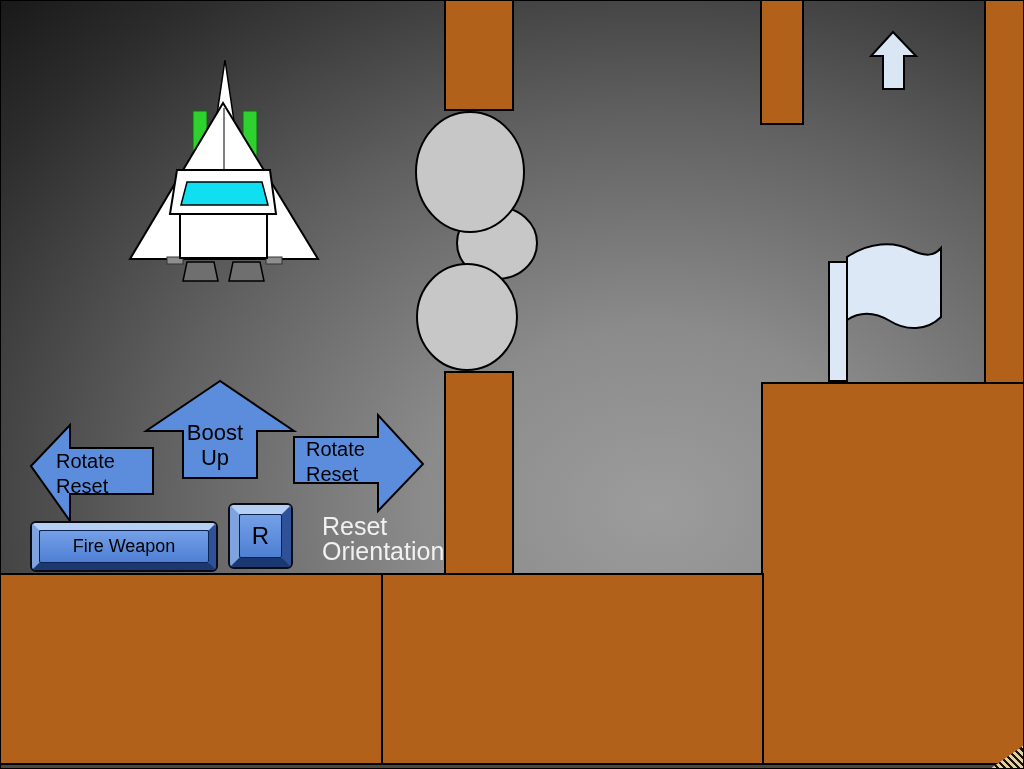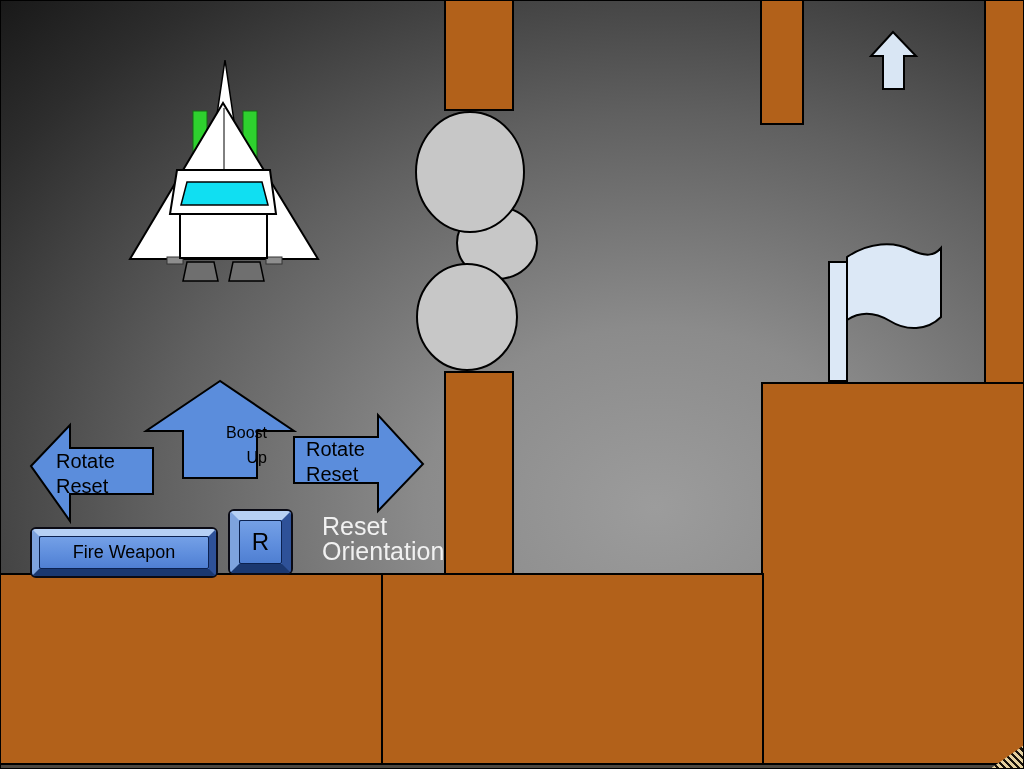--- a/index.html
+++ b/index.html
@@ -10,26 +10,26 @@
       #9c9c9c 0%, #8b8b8b 22%, #606060 48%, #2d2d2d 75%, #060606 100%);
   }
   .terrain{
     position:absolute;background:#b2611a;border:2px solid #000;box-sizing:border-box;
   }
   .bottom-strip{position:absolute;left:0;top:765px;width:1024px;height:4px;background:#4a4640;z-index:2;}
   svg.world{position:absolute;left:0;top:0;z-index:3;}
   .hud-label{position:absolute;z-index:4;color:#000;}
   .hud-label .ln{display:block;}
   .lbl-rotate-left{left:56px;top:449px;font-size:20px;line-height:25px;}
-  .lbl-boost{left:163px;top:420px;width:104px;font-size:16px;line-height:25px;text-align:right;}
+  .lbl-boost{left:163px;top:420px;width:104px;font-size:22px;line-height:25px;text-align:center;}
   .lbl-rotate-right{left:306px;top:437px;font-size:20px;line-height:25px;}
   .lbl-reset{left:322px;top:514px;font-size:25px;line-height:25px;color:#f1f1f1;}
   .keycap{
     position:absolute;z-index:4;border:2px solid #0a0a14;border-radius:6px;
-    background:#3c66b4;box-sizing:border-box;margin-top:6px;
+    background:#3c66b4;box-sizing:border-box;
   }
   .keycap .bevel{
     position:absolute;left:0;top:0;right:0;bottom:0;box-sizing:border-box;
     border-style:solid;border-radius:4px;
     border-color:#b6d0f4 #2e5198 #1b3870 #7ea3de;
   }
   .keycap .face{
     position:absolute;display:flex;align-items:center;justify-content:center;
     background:linear-gradient(180deg,#74a0e6 0%,#5f8edd 55%,#4f7fd2 100%);
     border:1px solid #0c2250;border-radius:2px;color:#000;

